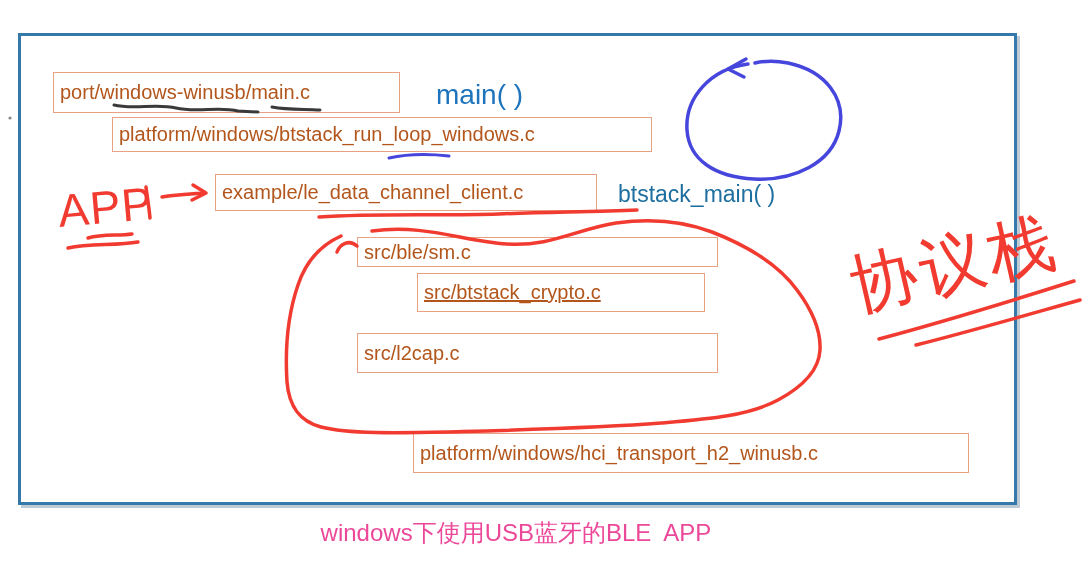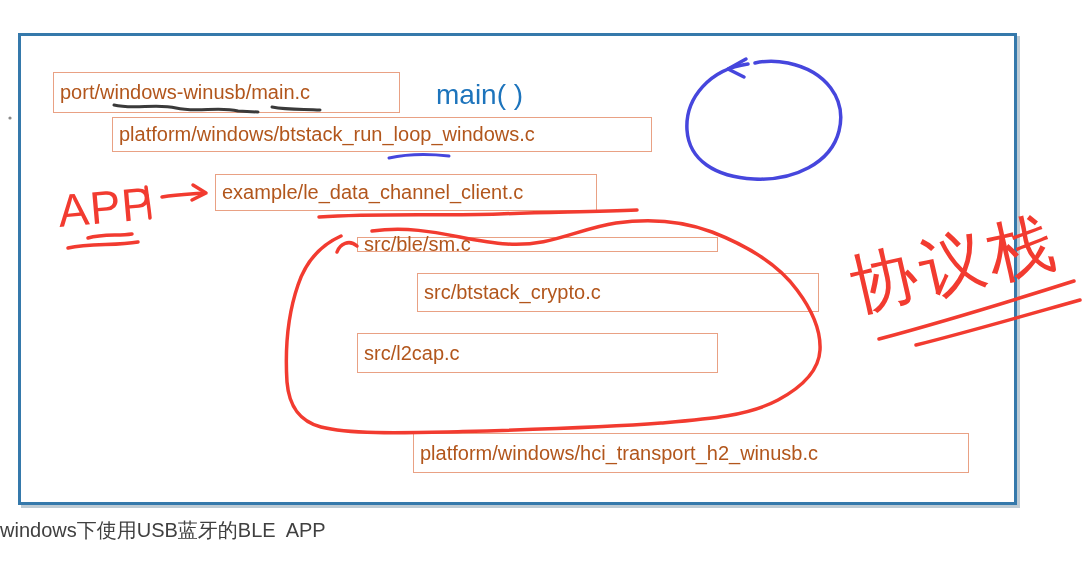--- a/index.html
+++ b/index.html
@@ -53,22 +53,23 @@
     left: 852px; top: 243px;
     font-size: 66px;
     letter-spacing: 4px;
     transform: rotate(-13deg);
     transform-origin: 0 50%;
   }
   #caption {
     position: absolute;
     left: 0; top: 517px;
     width: 1032px;
-    color: #404040;
-    font-size: 20px;
+    text-align: center;
+    color: #ec4899;
+    font-size: 24px;
     white-space: pre;
   }
   #ink-overlay {
     position: absolute;
     left: 0; top: 0;
     width: 1091px; height: 579px;
     pointer-events: none;
   }
 </style>
 </head>
@@ -80,34 +81,35 @@
 
   <div class="filebox" style="left:53px;  top:72px;  width:347px; height:41px;">
     <span>port/windows-winusb/main.c</span>
   </div>
   <div class="filebox" style="left:215px; top:174px; width:382px; height:37px;">
     <span>example/le_data_channel_client.c</span>
   </div>
   <div class="filebox" style="left:112px; top:117px; width:540px; height:35px;">
     <span>platform/windows/btstack_run_loop_windows.c</span>
   </div>
-  <div class="filebox" style="left:357px; top:237px; width:361px; height:15px;">
+  <div class="filebox" style="left:357px; top:237px; width:361px; height:30px;">
     <span>src/ble/sm.c</span>
   </div>
-  <div class="filebox" style="left:417px; top:273px; width:402px; height:39px;">
+  <div class="filebox" style="left:417px; top:273px; width:288px; height:39px;text-decoration:underline;">
     <span>src/btstack_crypto.c</span>
   </div>
   <div class="filebox" style="left:357px; top:333px; width:361px; height:40px;">
     <span>src/l2cap.c</span>
   </div>
   <div class="filebox" style="left:413px; top:433px; width:556px; height:40px;">
     <span>platform/windows/hci_transport_h2_winusb.c</span>
   </div>
 
   <div class="fn-label" style="left:436px; top:79px;">main( )</div>
+  <div class="fn-label teal" style="left:618px; top:181px;">btstack_main( )</div>
 
   <div class="hand-red" id="app-hand">APP</div>
   <div class="hand-red" id="protocol-hand">协议栈</div>
 
   <div id="caption">windows下使用USB蓝牙的BLE  APP</div>
 
   <svg id="ink-overlay" viewBox="0 0 1091 579" xmlns="http://www.w3.org/2000/svg">
     <g fill="none" stroke-linecap="round" stroke-linejoin="round">
 
       <path d="M114,105 c20,5 42,-2 62,3 c21,5 42,-2 62,3 l20,1" stroke="#3a3a3a" stroke-width="3"></path>

